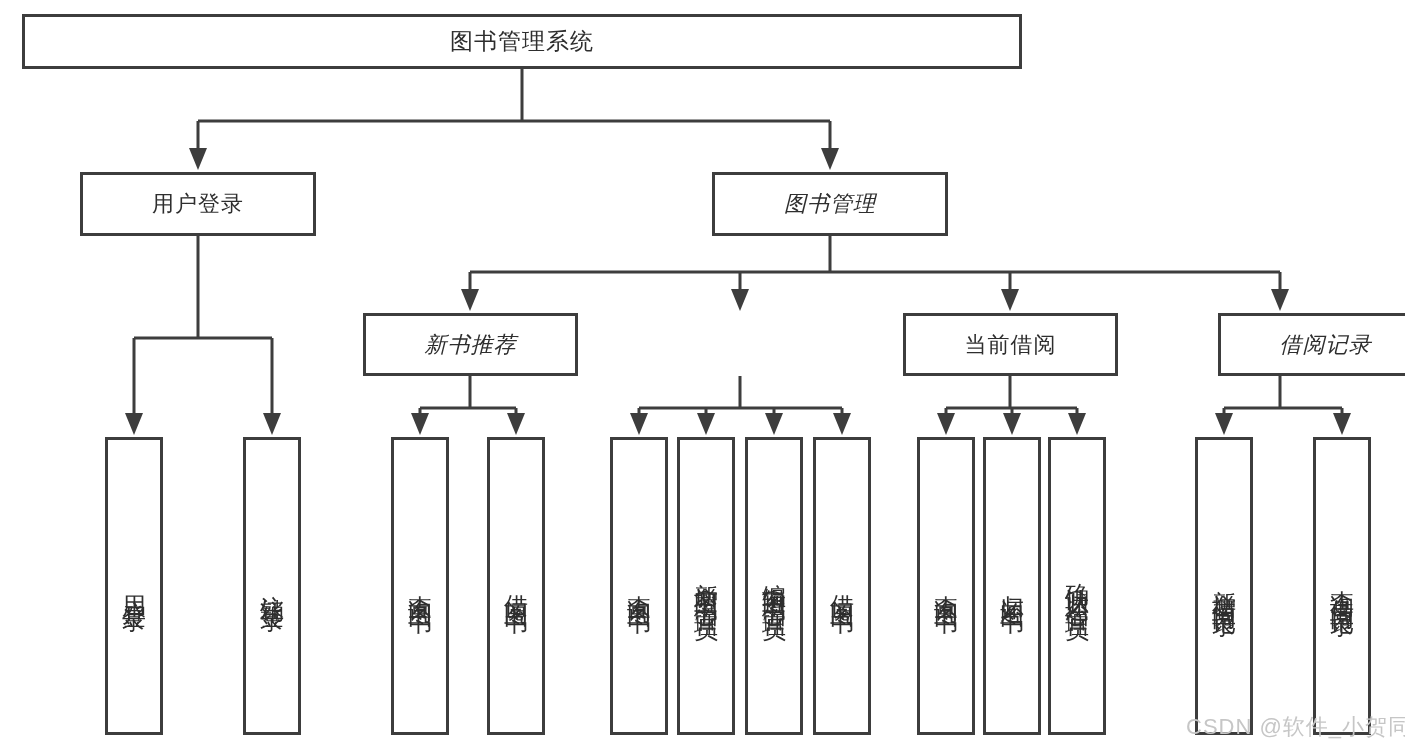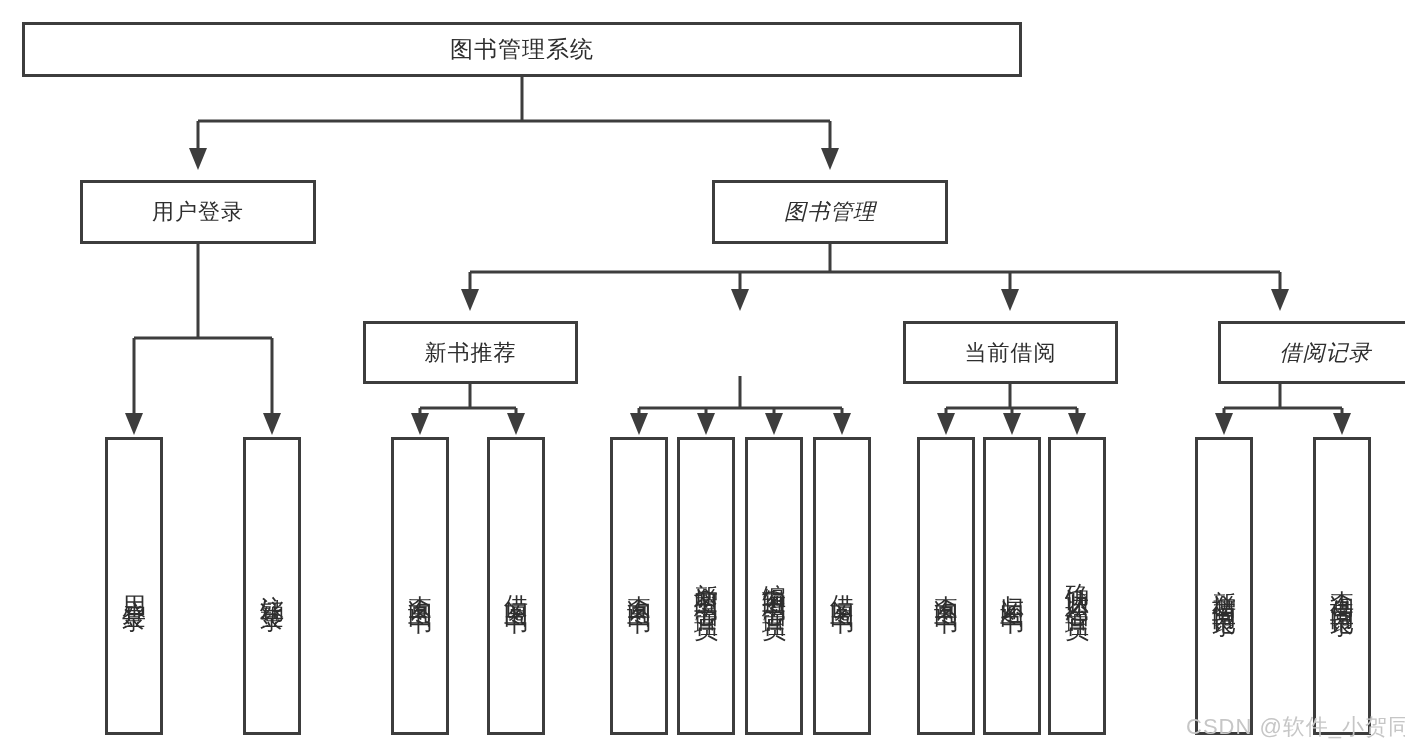--- a/index.html
+++ b/index.html
@@ -29,21 +29,20 @@
     background: #ffffff;
     display: flex;
     align-items: center;
     justify-content: center;
     color: #2e2e2e;
     z-index: 2;
   }
   .hnode {
     font-size: 22px;
     letter-spacing: 1px;
-    margin-top: 8px;
   }
   .root-node {
     left: 22px; top: 14px;
     width: 1000px; height: 55px;
     font-size: 23px;
   }
   .vnode {
     top: 437px;
     width: 58px;
     height: 298px;
@@ -54,21 +53,21 @@
     text-orientation: mixed;
     letter-spacing: 5px;
     line-height: 1;
     white-space: nowrap;
   }
   
   .n-user-login   { left: 80px;  top: 172px; width: 236px; height: 64px; }
   .n-book-manage  { left: 712px; top: 172px; width: 236px; height: 64px; font-style: italic; }
   
   .g-box { top: 313px; width: 215px; height: 63px; }
-  .g-new     { left: 363px;  }
+  .g-new     { left: 363px; font-style: italic;  }
   .g-borrow  { left: 633px;  }
   .g-current { left: 903px; justify-content: center;  }
   .g-records { left: 1218px; font-style: italic; }
   
   .l1  { left: 105px;  }
   .l2  { left: 243px;  }
   .l3  { left: 391px;  }
   .l4  { left: 487px;  }
   .l5  { left: 610px;  }
   .l6  { left: 677px;  }

